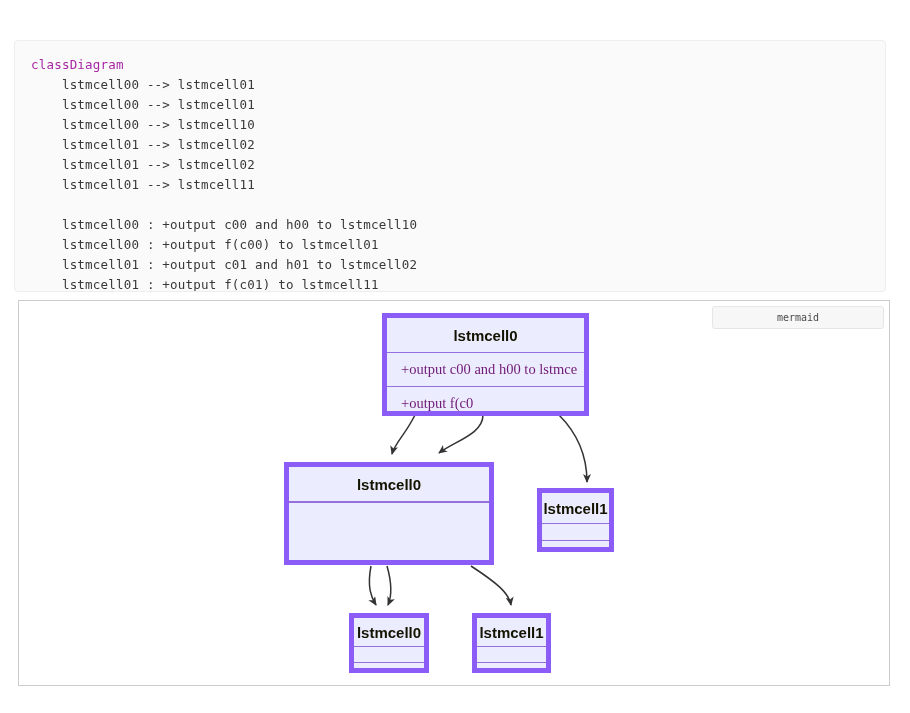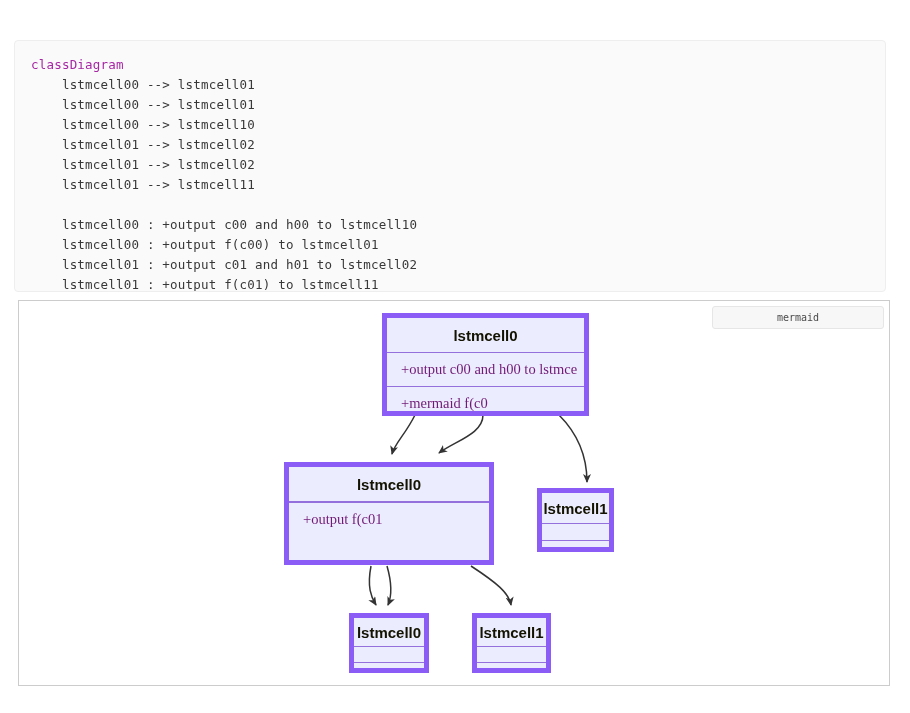--- a/index.html
+++ b/index.html
@@ -158,28 +158,27 @@
     <path d="M 452,265 C 478,282 490,292 492,304" fill="none" stroke="#333333" stroke-width="1.5" marker-end="url(#arrowhead)"></path>
   </svg>
 
   <div id="mermaid-label">mermaid</div>
 
   <div class="node" style="left:363px; top:12px; width:207px; height:103px;">
     <div class="node-title" style="height:34px;">lstmcell0</div>
     <div class="node-divider"></div>
     <div class="node-row" style="height:33px;">+output c00 and h00 to lstmce</div>
     <div class="node-divider"></div>
-    <div class="node-row" style="height:33px;">+mermaid f(c0</div>
+    <div class="node-row" style="height:33px;">+output f(c0</div>
   </div>
 
   <div class="node" style="left:265px; top:161px; width:210px; height:103px;">
     <div class="node-title" style="height:34px;">lstmcell0</div>
     <div class="node-divider"></div>
     <div class="node-divider"></div>
-    <div class="node-row" style="height:33px;">+output f(c01</div>
   </div>
 
   <div class="node" style="left:518px; top:187px; width:77px; height:64px;">
     <div class="node-title" style="height:30px;">lstmcell1</div>
     <div class="node-divider"></div>
     <div class="node-row" style="height:16px;"></div>
     <div class="node-divider"></div>
     <div class="node-row" style="height:15px;"></div>
   </div>
 

